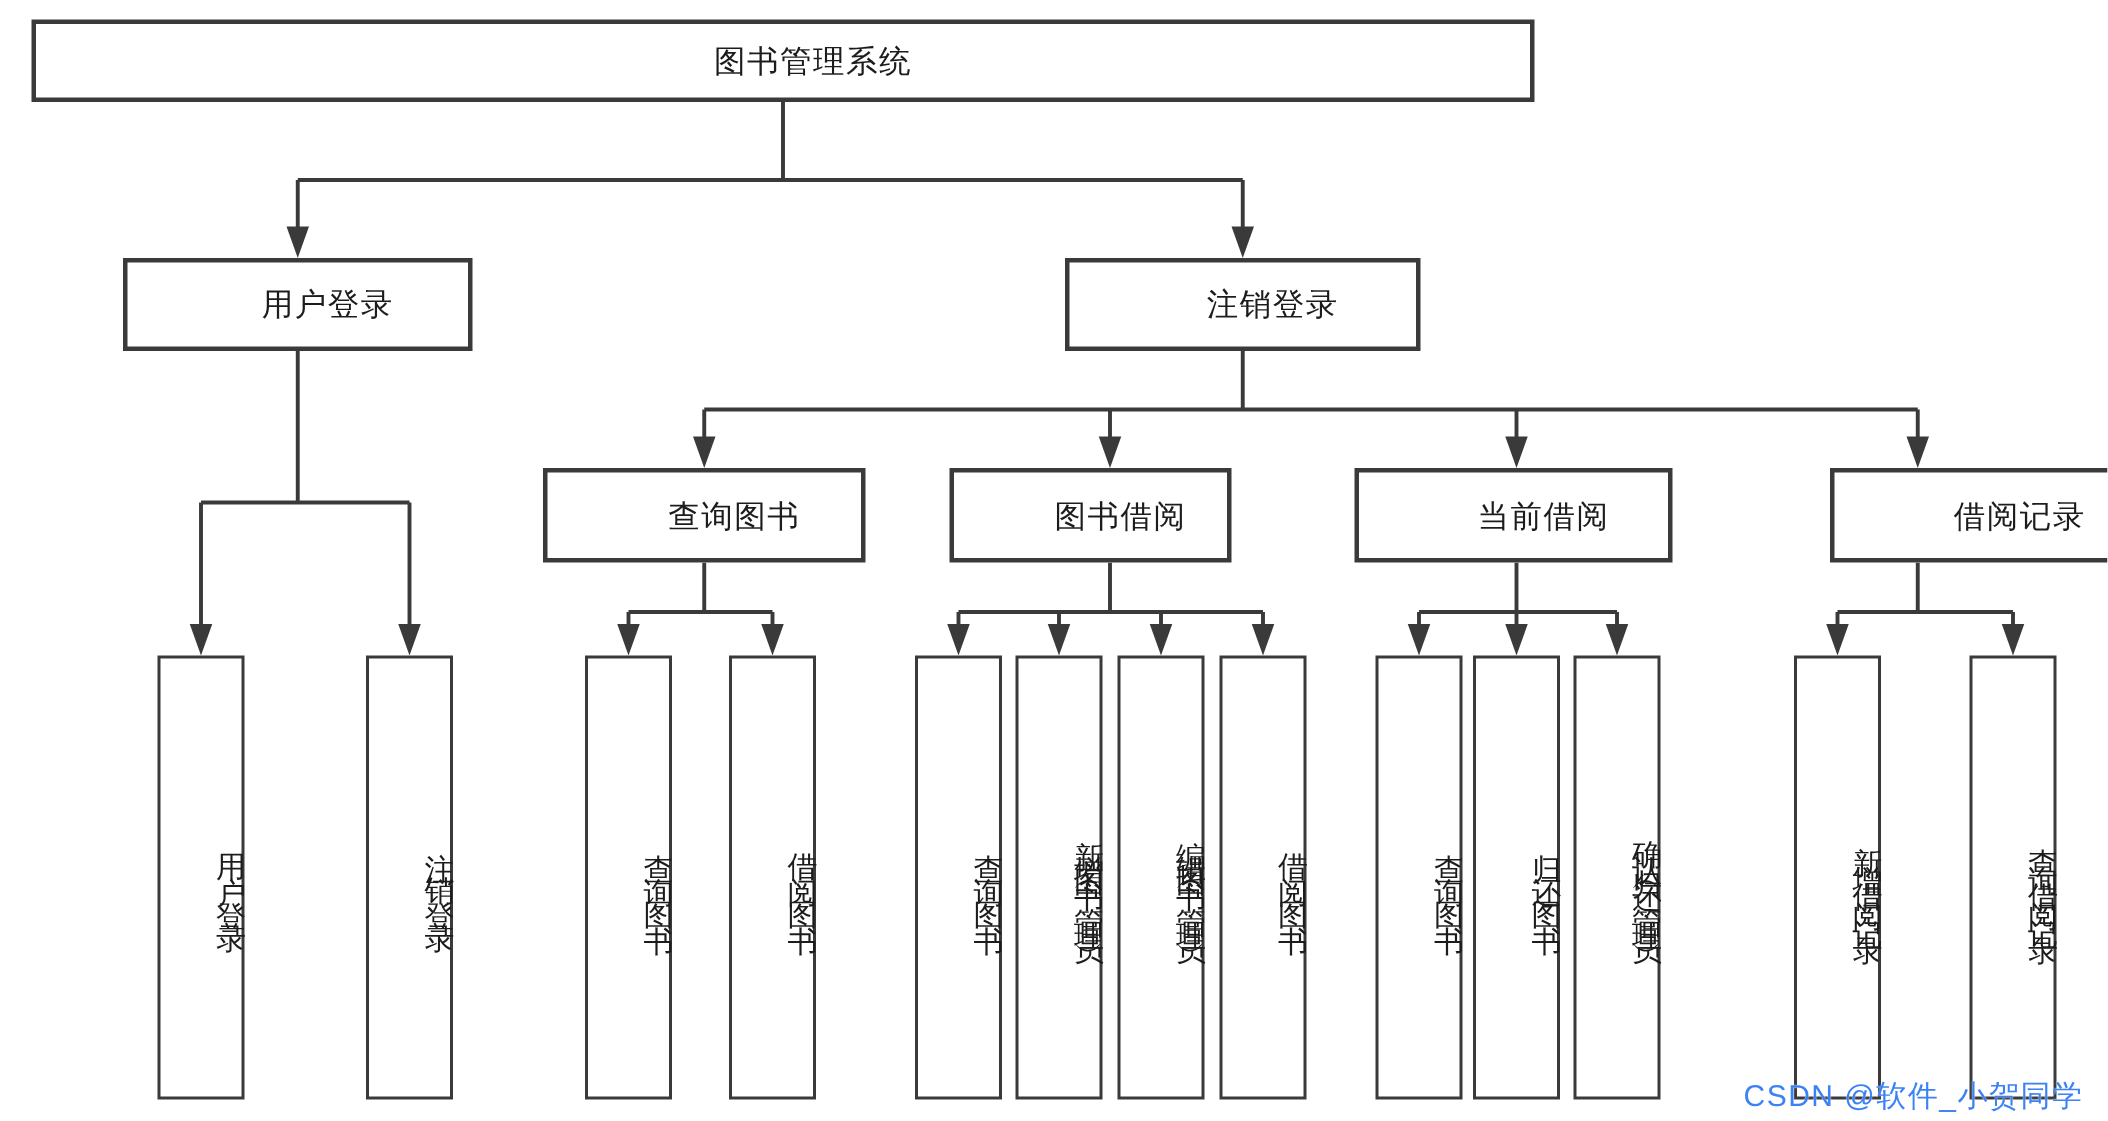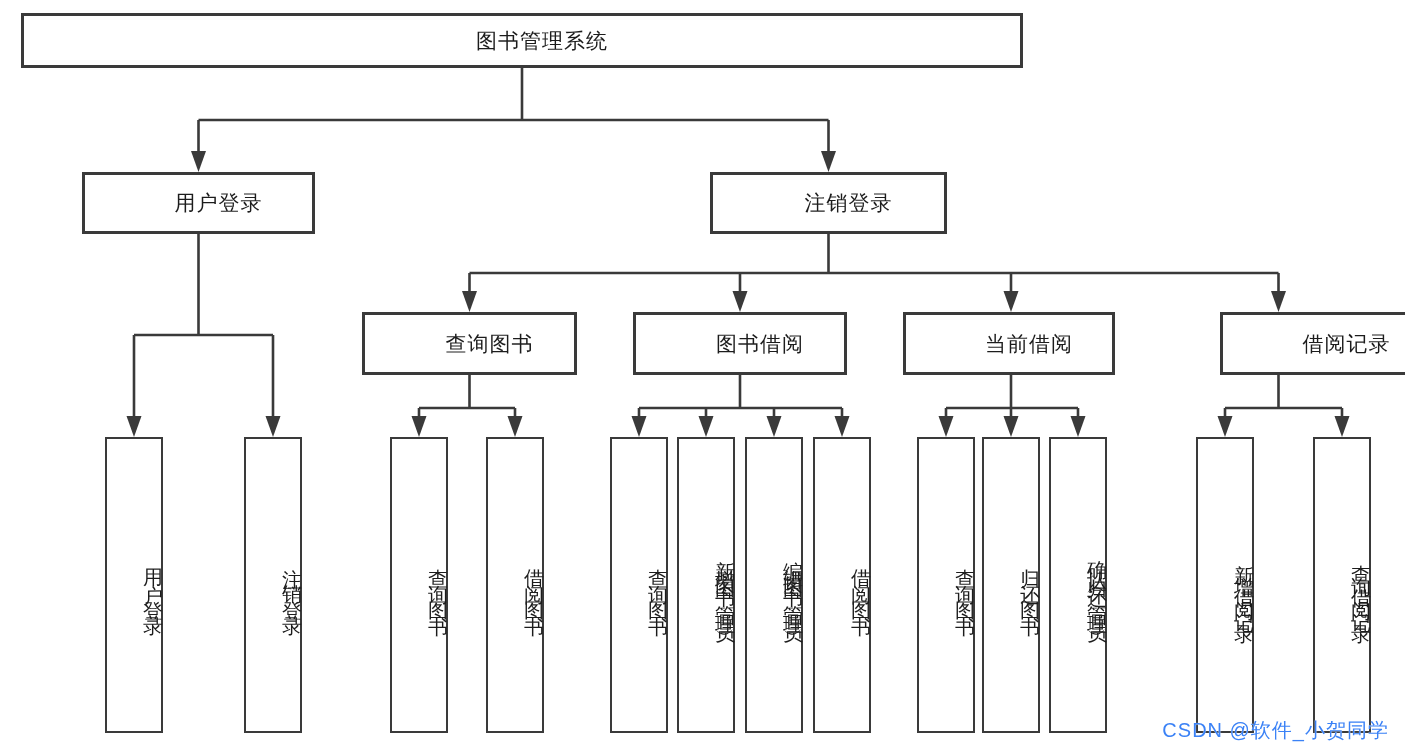--- a/index.html
+++ b/index.html
@@ -92,21 +92,21 @@
       <polygon points="1334.5,416 1349.5,416 1342,437"></polygon>
     </g>
   </svg>
 
   <div class="box" style="left:21px;top:13px;width:1002px;height:55px;">图书管理系统</div>
 
   <div class="box" style="left:82px;top:172px;width:233px;height:62px;">用户登录</div>
   <div class="box" style="left:710px;top:172px;width:237px;height:62px;">注销登录</div>
 
   <div class="box" style="left:362px;top:312px;width:215px;height:63px;">查询图书</div>
-  <div class="box" style="left:633px;top:312px;width:214px;height:63px;">图书借阅</div>
+  <div class="box" style="left:633px;top:312px;width:188px;height:63px;">图书借阅</div>
   <div class="box" style="left:903px;top:312px;width:212px;height:63px;">当前借阅</div>
   <div class="box" style="left:1172px;top:312px;width:213px;height:63px;margin-left:48px;">借阅记录</div>
 
   <div class="box leaf v4" style="left:105px;">用户登录</div>
   <div class="box leaf v4" style="left:244px;">注销登录</div>
 
   <div class="box leaf v4" style="left:390px;">查询图书</div>
   <div class="box leaf v4" style="left:486px;">借阅图书</div>
 
   <div class="box leaf v4" style="left:610px;">查询图书</div>

